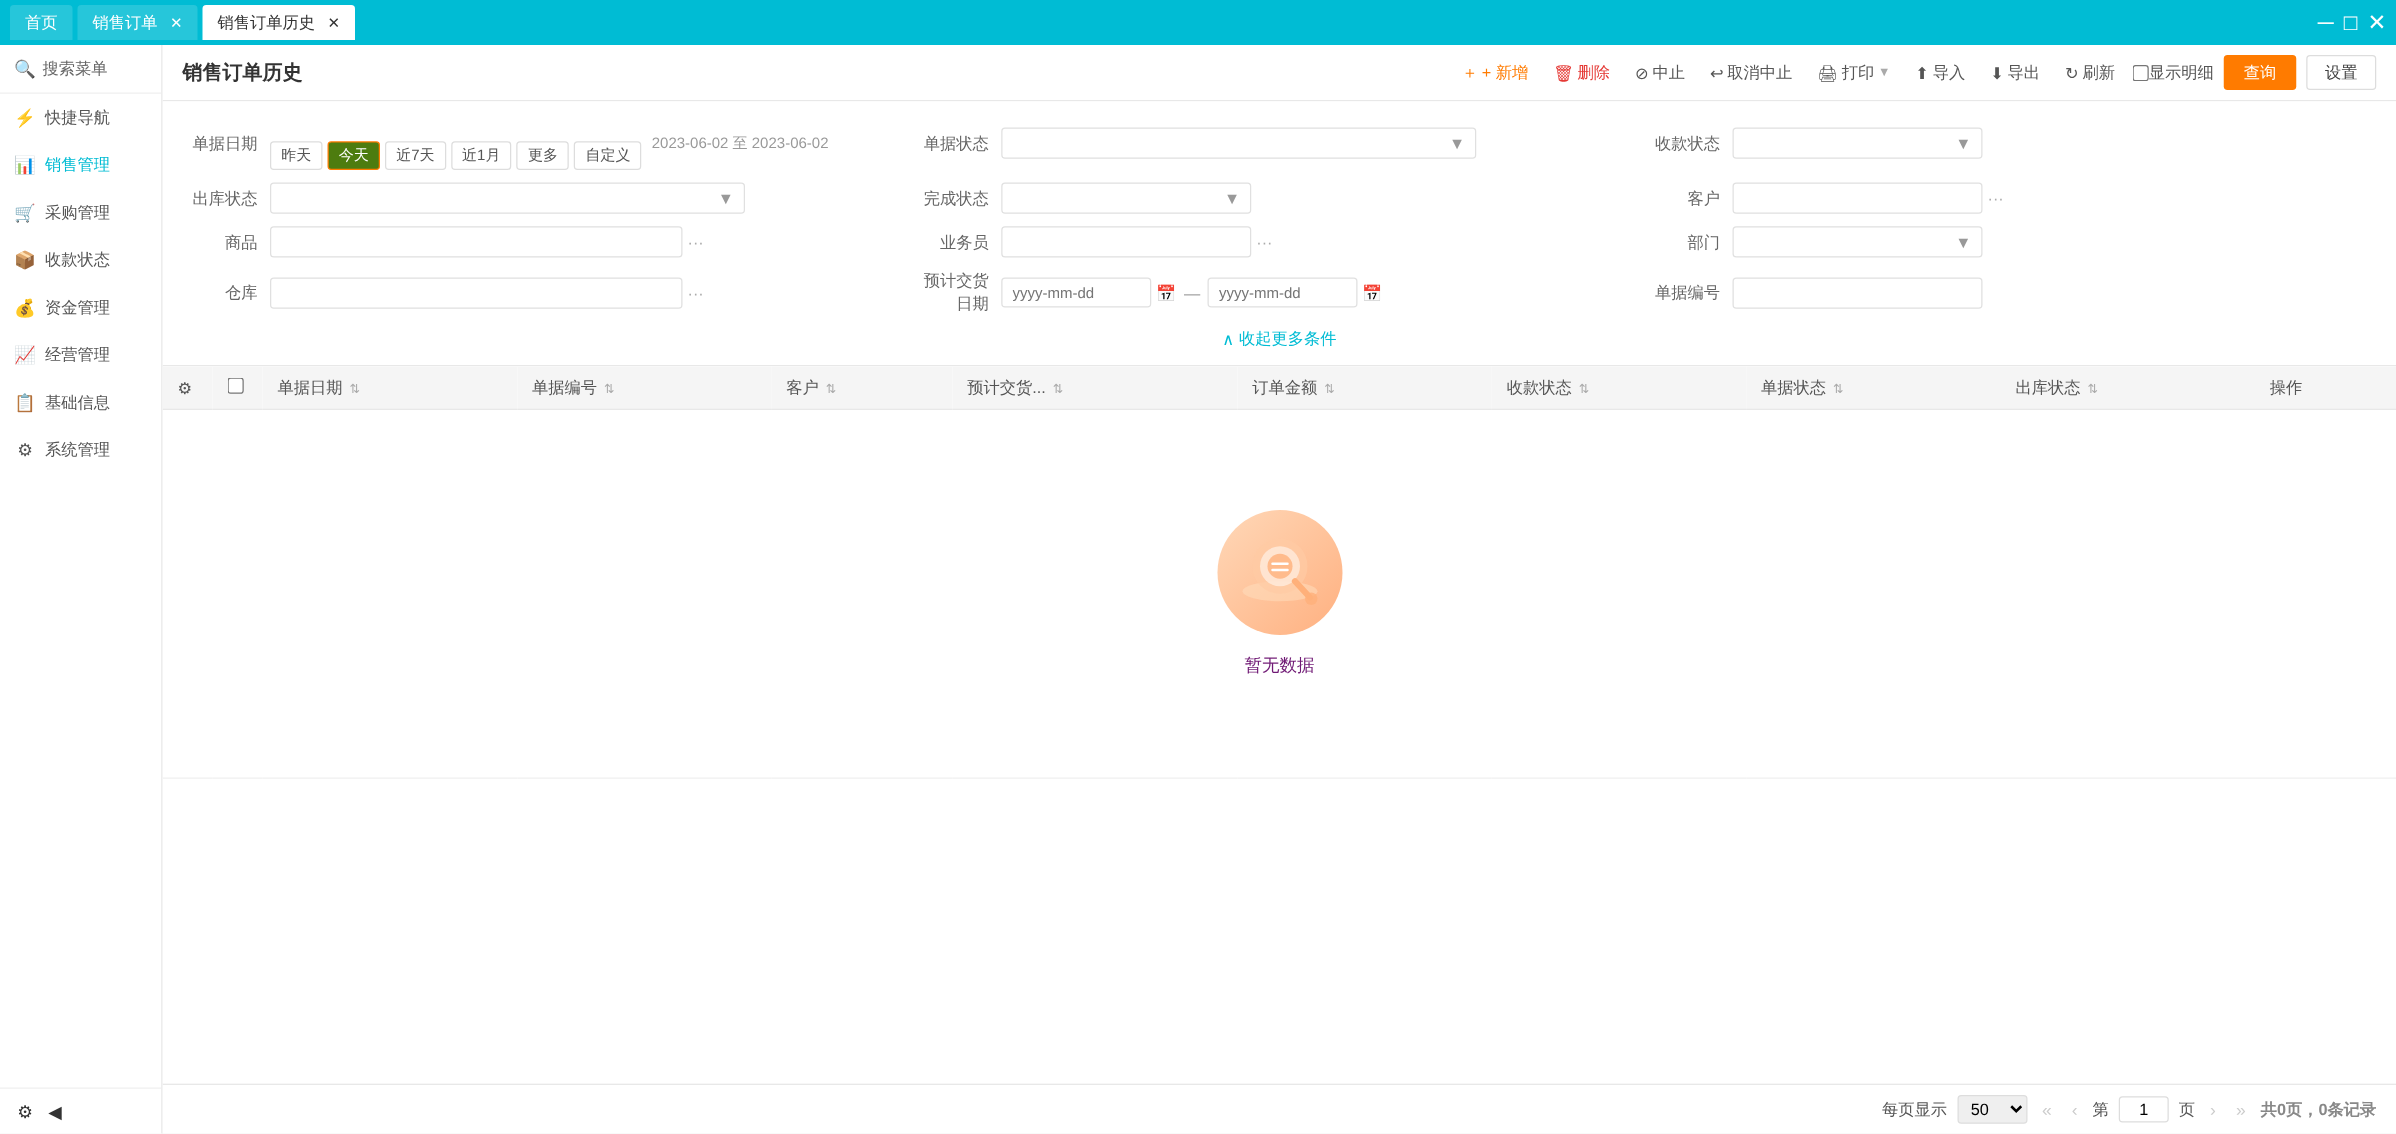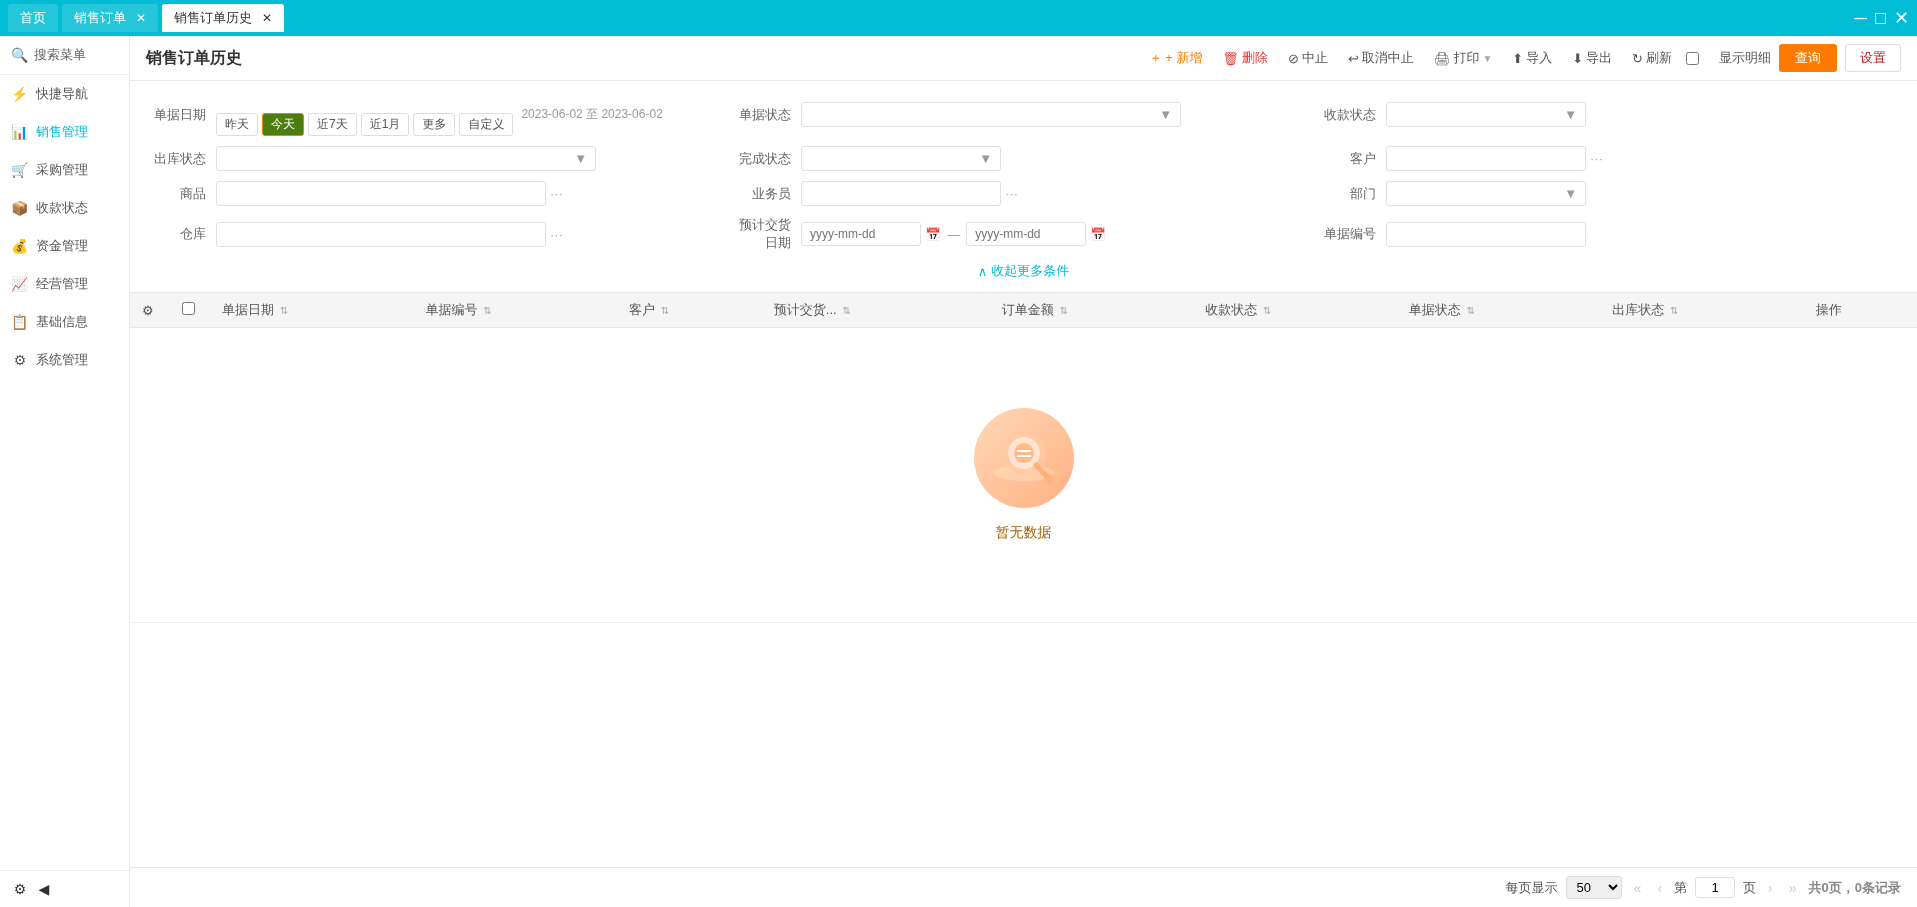--- a/index.html
+++ b/index.html
@@ -28,22 +28,22 @@
     .content { flex: 1; display: flex; flex-direction: column; overflow: hidden; }
 
     
     .page-header { background: #fff; padding: 8px 16px; display: flex; align-items: center; justify-content: space-between; border-bottom: 1px solid #e8e8e8; flex-shrink: 0; }
     .page-title { font-size: 16px; font-weight: bold; color: #333; }
     .toolbar { display: flex; align-items: center; gap: 8px; }
     .toolbar-btn { display: flex; align-items: center; gap: 3px; font-size: 13px; color: #555; cursor: pointer; padding: 3px 6px; border-radius: 3px; }
     .toolbar-btn.orange { color: #ff7b00; }
     .toolbar-btn.red { color: #e53935; }
     .query-btn { background: #ff7b00; color: #fff; border: none; padding: 5px 16px; border-radius: 3px; cursor: pointer; font-size: 13px; }
-    .set-btn { background: #fff; color: #b91c1c; border: 1px solid #ddd; padding: 4px 14px; border-radius: 3px; cursor: pointer; font-size: 13px; }
-    .show-detail-label { display: flex; align-items: center; gap: 20px; font-size: 13px; color: #555; }
+    .set-btn { background: #fff; color: #404040; border: 1px solid #ddd; padding: 4px 14px; border-radius: 3px; cursor: pointer; font-size: 13px; }
+    .show-detail-label { display: flex; align-items: center; gap: 0; font-size: 13px; color: #555; }
     .checkbox-small { width: 13px; height: 13px; }
 
     
     .filter-area { background: #fff; padding: 12px 16px; border-bottom: 1px solid #e8e8e8; flex-shrink: 0; }
     .filter-row { display: flex; align-items: center; margin-bottom: 10px; gap: 0; }
     .filter-row:last-child { margin-bottom: 0; }
     .filter-label { width: 70px; color: #666; flex-shrink: 0; text-align: right; padding-right: 10px; }
     .filter-control { flex: 1; display: flex; align-items: center; }
     .date-btns { display: flex; align-items: center; gap: 4px; }
     .date-btn { padding: 2px 8px; border-radius: 3px; border: 1px solid #ddd; cursor: pointer; font-size: 12px; background: #fff; color: #555; margin-top: 20px; }
@@ -63,21 +63,21 @@
     .data-table { width: 100%; border-collapse: collapse; }
     .data-table th { background: #f5f5f5; border-bottom: 1px solid #e8e8e8; padding: 8px 12px; text-align: left; font-weight: normal; color: #555; font-size: 13px; white-space: nowrap; }
     .data-table td { border-bottom: 1px solid #f0f0f0; padding: 8px 12px; color: #333; font-size: 13px; }
     .th-checkbox { width: 40px; text-align: center; }
     .th-settings { width: 40px; text-align: center; }
     .sort-icon { color: #aaa; font-size: 10px; margin-left: 2px; }
 
     
     .empty-state { display: flex; flex-direction: column; align-items: center; justify-content: center; padding: 80px 0; }
     .empty-illustration { width: 100px; height: 100px; background: linear-gradient(135deg, #ffd8b8, #ffb080); border-radius: 50%; display: flex; align-items: center; justify-content: center; font-size: 50px; margin-bottom: 16px; position: relative; }
-    .empty-text { color: #a16207; font-size: 14px; }
+    .empty-text { color: #701a75; font-size: 14px; }
 
     
     .table-footer { background: #fff; border-top: 1px solid #e8e8e8; padding: 8px 16px; display: flex; align-items: center; justify-content: flex-end; gap: 8px; flex-shrink: 0; font-size: 13px; color: #555; }
     .page-size-select { border: 1px solid #ddd; border-radius: 3px; padding: 2px 6px; font-size: 13px; }
     .page-nav-btn { border: none; background: none; cursor: pointer; color: #555; font-size: 14px; padding: 2px 4px; }
     .page-nav-btn:disabled { color: #ccc; cursor: default; }
     .page-input { border: 1px solid #ddd; border-radius: 3px; width: 40px; text-align: center; padding: 2px 4px; font-size: 13px; }
     .page-total { color: #888; font-weight: bold; }
   </style>
 </head>

